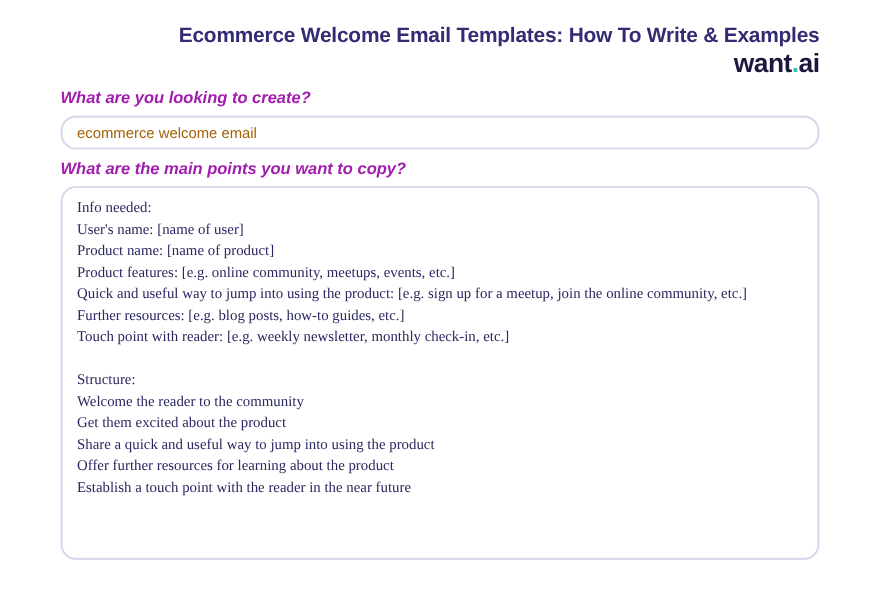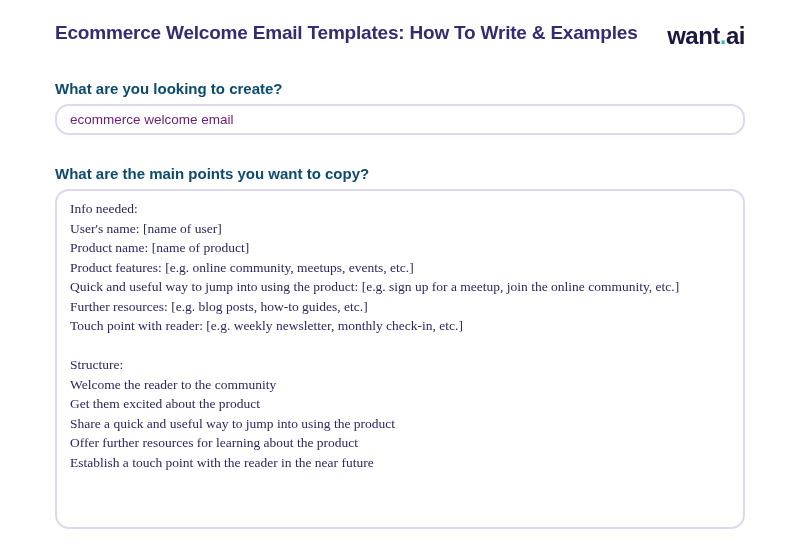--- a/index.html
+++ b/index.html
@@ -10,55 +10,57 @@
     font-family: "Liberation Sans", sans-serif;
   }
   .page {
     width: 800px;
     height: 545px;
     padding: 22px 55px 0 55px;
     background: #ffffff;
   }
   .header-row {
     display: flex;
-    align-items: flex-start;
+    align-items: flex-end;
     justify-content: space-between;
+    flex-direction: column;
   }
   .page-title {
     font-size: 19px;
     font-weight: 700;
     color: #332c72;
     letter-spacing: -0.2px;
   }
   .logo {
     font-size: 24px;
     font-weight: 700;
     letter-spacing: -0.5px;
     color: #1b173f;
     white-space: nowrap;
   }
   .logo .dot { color: #3cc0b2; }
   .field-label {
     display: block;
-    margin-top: 30px;
+    margin-top: 9px;
     font-size: 15px;
     font-weight: 700;
-    color: #0c4a6e;
+    color: #a21caf;
+    font-style: italic;
   }
   .text-input {
     display: block;
     width: 100%;
     height: 31px;
     margin-top: 7px;
     border: 2px solid #dcd9ed;
     border-radius: 14px;
     padding: 0 13px;
     font-family: "Liberation Sans", sans-serif;
     font-size: 13.5px;
-    color: #701a75;
+    color: #a16207;
     background: #ffffff;
     outline: none;
   }
   .text-area {
     display: block;
     width: 100%;
     height: 340px;
     margin-top: 7px;
     border: 2px solid #dcd9ed;
     border-radius: 14px;

